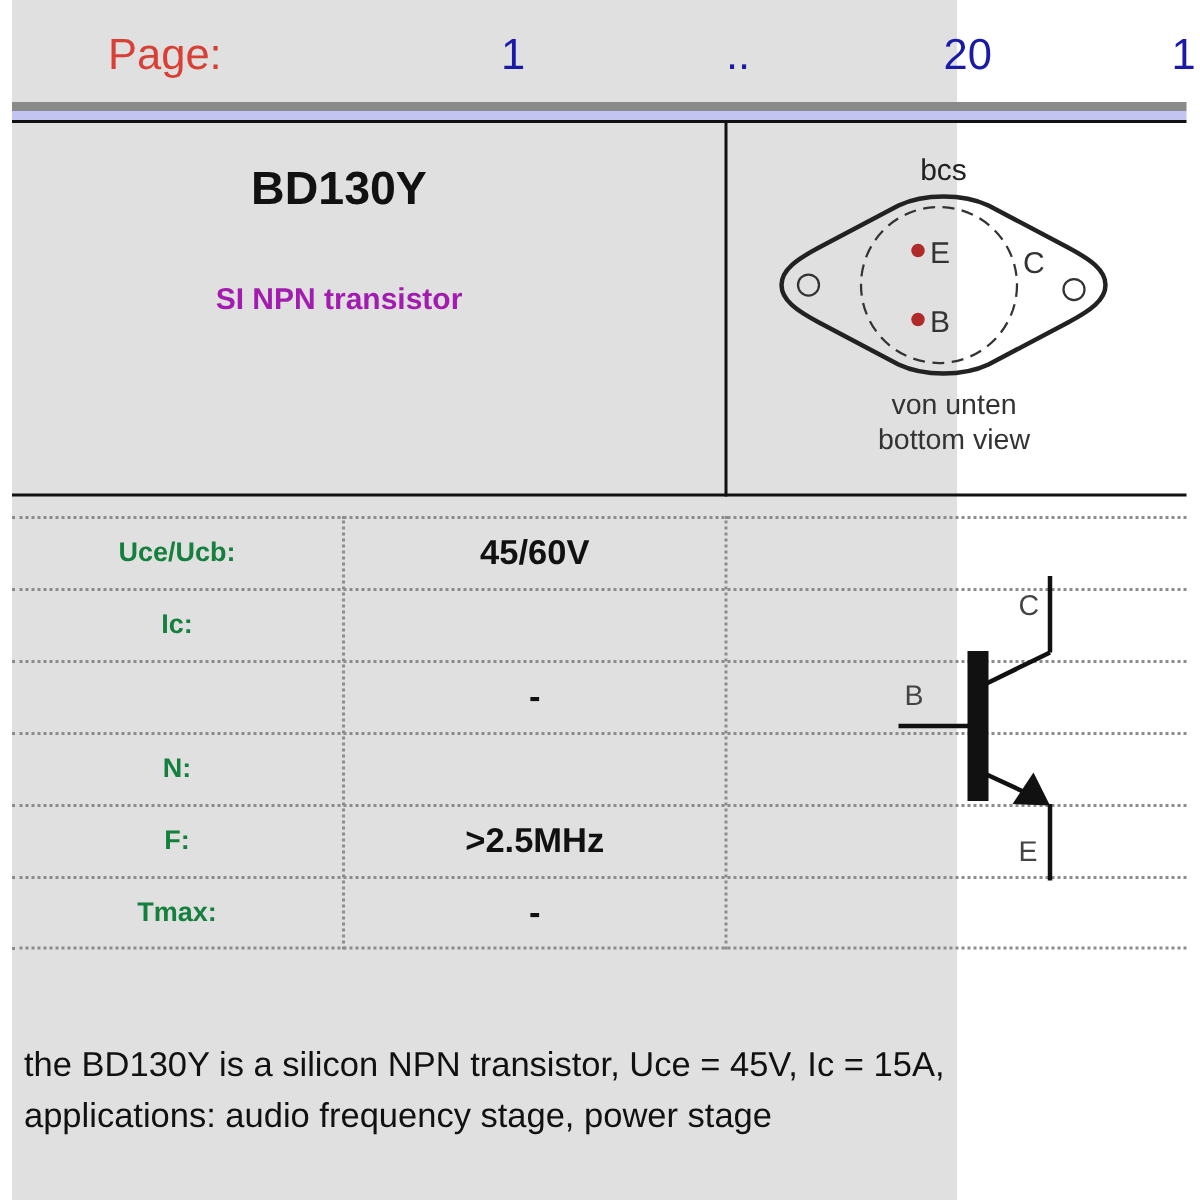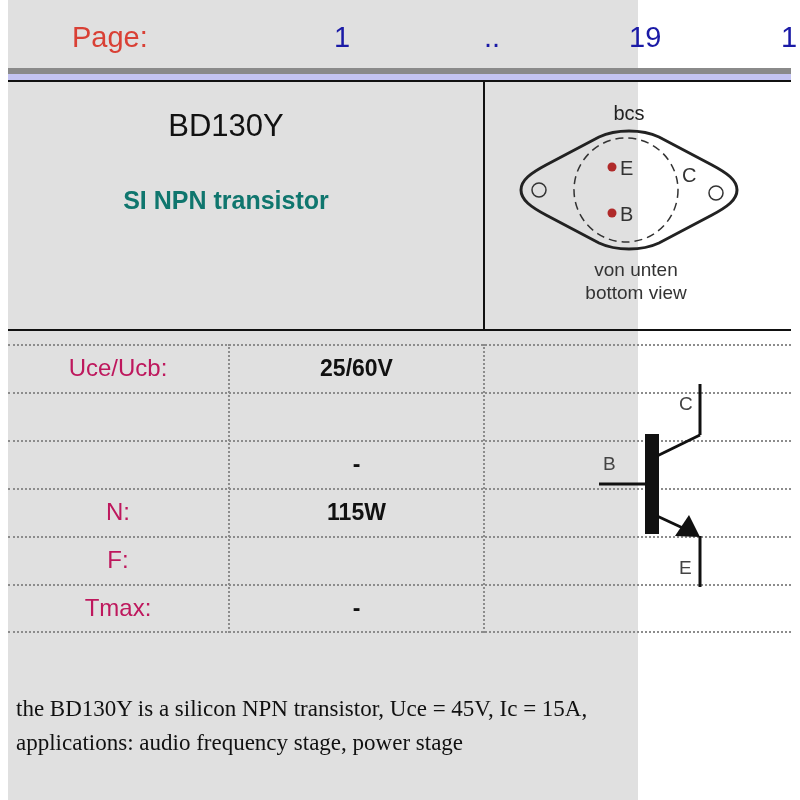--- a/index.html
+++ b/index.html
@@ -20,50 +20,50 @@
     .nav .pg { color: #1a1aa6; }
     .bar-gray { position: absolute; left: 0; top: 68px; width: 783px; height: 6px; background: #8a8a8a; }
     .bar-lav { position: absolute; left: 0; top: 74px; width: 783px; height: 6px; background: #c4c4f2; }
     .bar-black { position: absolute; left: 0; top: 80px; width: 783px; height: 2px; background: #111; }
 
     
     .head-left { position: absolute; left: 0; top: 82px; width: 476px; height: 248px; }
     .head-divider { position: absolute; left: 475px; top: 82px; width: 2px; height: 249px; background: #111; }
     .head-bottom { position: absolute; left: 0; top: 329px; width: 783px; height: 2px; background: #111; }
     .title { position: absolute; left: 0; top: 108px; width: 436px; text-align: center;
-             font-size: 31px; font-weight: normal; color: #111; line-height: 36px; }
+             font-size: 31px; font-weight: bold; color: #111; line-height: 36px; }
     .subtitle { position: absolute; left: 0; top: 186px; width: 436px; text-align: center;
-                font-size: 25px; font-weight: bold; color: #0f766e; line-height: 28px; }
+                font-size: 20px; font-weight: bold; color: #a21caf; line-height: 28px; }
     .pkg { position: absolute; left: 453px; top: 85px; width: 306px; height: 244px; }
 
     
     .tbl { position: absolute; left: 0; top: 344px; width: 476px; }
     .row { position: absolute; left: 0; width: 476px; height: 48px; }
     .hline { position: absolute; left: 0; width: 783px; height: 0; border-top: 2px dotted #8c8c8c; }
     .vline { position: absolute; top: 344px; width: 0; height: 289px; border-left: 2px dotted #8c8c8c; }
     .cell-l { position: absolute; left: 0; width: 220px; top: 0; height: 48px; line-height: 48px;
-              text-align: center; font-size: 24px; font-weight: normal; color: #be185d; }
+              text-align: center; font-size: 18px; font-weight: bold; color: #15803d; }
     .cell-r { position: absolute; left: 222px; width: 253px; top: 0; height: 48px; line-height: 48px;
               text-align: center; font-size: 23px; font-weight: bold; color: #111; }
     .symbol { position: absolute; left: 477px; top: 346px; width: 306px; height: 286px; }
 
     .desc { position: absolute; left: 8px; top: 692px; width: 780px; font-size: 23px;
-            line-height: 34px; color: #111; font-family: Liberation Serif, serif; }
+            line-height: 34px; color: #111; }
     svg text { font-family: "Liberation Sans", sans-serif; }
   </style>
 </head>
 <body>
 
 <div class="page">
 
   <div class="nav">
     <span class="page-label">Page:</span>
     <span class="pg" style="left:326px">1</span>
     <span class="pg" style="left:476px">..</span>
-    <span class="pg" style="left:621px">19</span>
+    <span class="pg" style="left:621px">20</span>
     <span class="pg" style="left:773px">1</span>
   </div>
   <div class="bar-gray"></div>
   <div class="bar-lav"></div>
   <div class="bar-black"></div>
 
   <div class="head-left"></div>
   <div class="title">BD130Y</div>
   <div class="subtitle">SI NPN transistor</div>
   <div class="head-divider"></div>
@@ -93,33 +93,34 @@
   <div class="hline" style="top:488px"></div>
   <div class="hline" style="top:536px"></div>
   <div class="hline" style="top:584px"></div>
   <div class="hline" style="top:631px"></div>
   <div class="vline" style="left:220px"></div>
   <div class="vline" style="left:475px"></div>
 
   <div class="tbl">
     <div class="row" style="top:0px">
       <div class="cell-l">Uce/Ucb:</div>
-      <div class="cell-r">25/60V</div>
+      <div class="cell-r">45/60V</div>
     </div>
     <div class="row" style="top:48px">
+      <div class="cell-l">Ic:</div>
     </div>
     <div class="row" style="top:96px">
       <div class="cell-r">-</div>
     </div>
     <div class="row" style="top:144px">
       <div class="cell-l">N:</div>
-      <div class="cell-r">115W</div>
     </div>
     <div class="row" style="top:192px">
       <div class="cell-l">F:</div>
+      <div class="cell-r">&gt;2.5MHz</div>
     </div>
     <div class="row" style="top:240px">
       <div class="cell-l">Tmax:</div>
       <div class="cell-r">-</div>
     </div>
   </div>
 
   <div class="symbol">
     <svg width="306" height="286" viewBox="0 0 306 286">
       <rect x="160" y="88" width="14" height="100" fill="#111"></rect>

